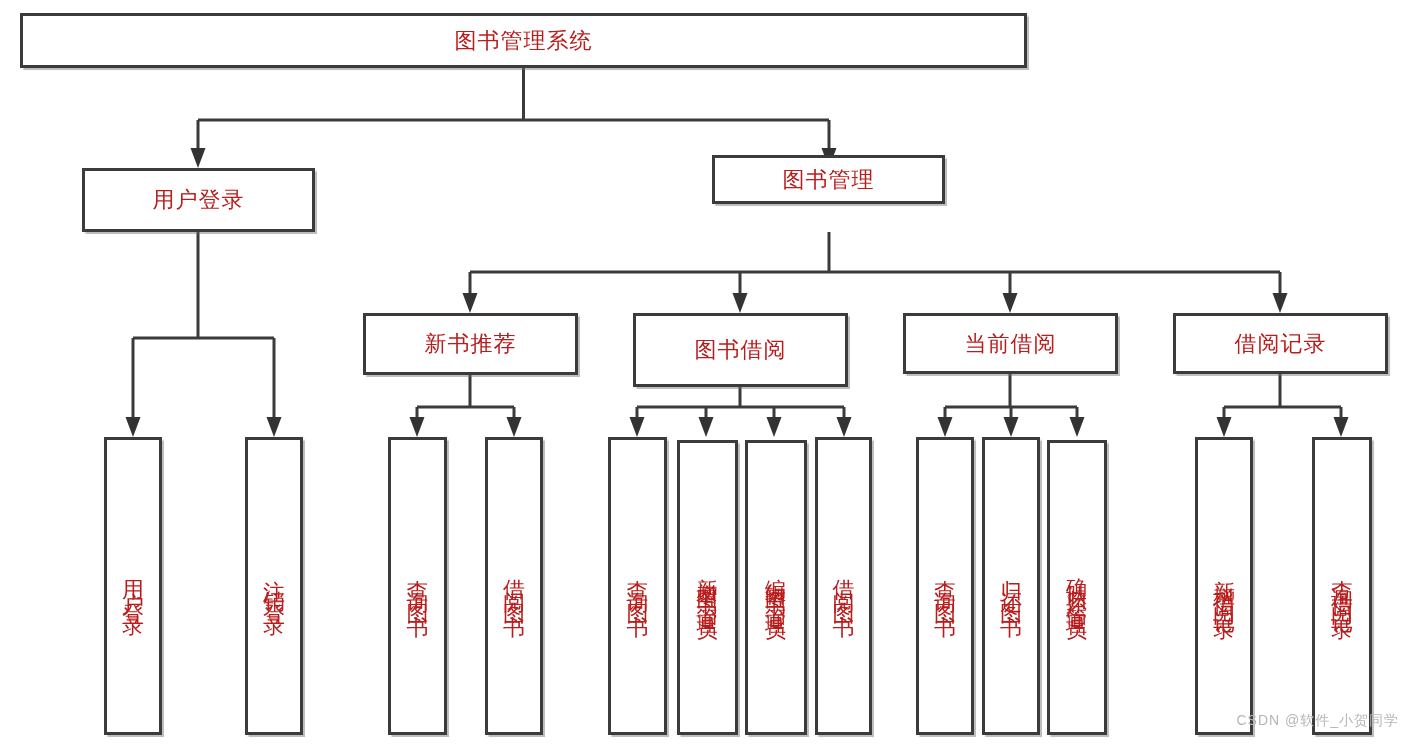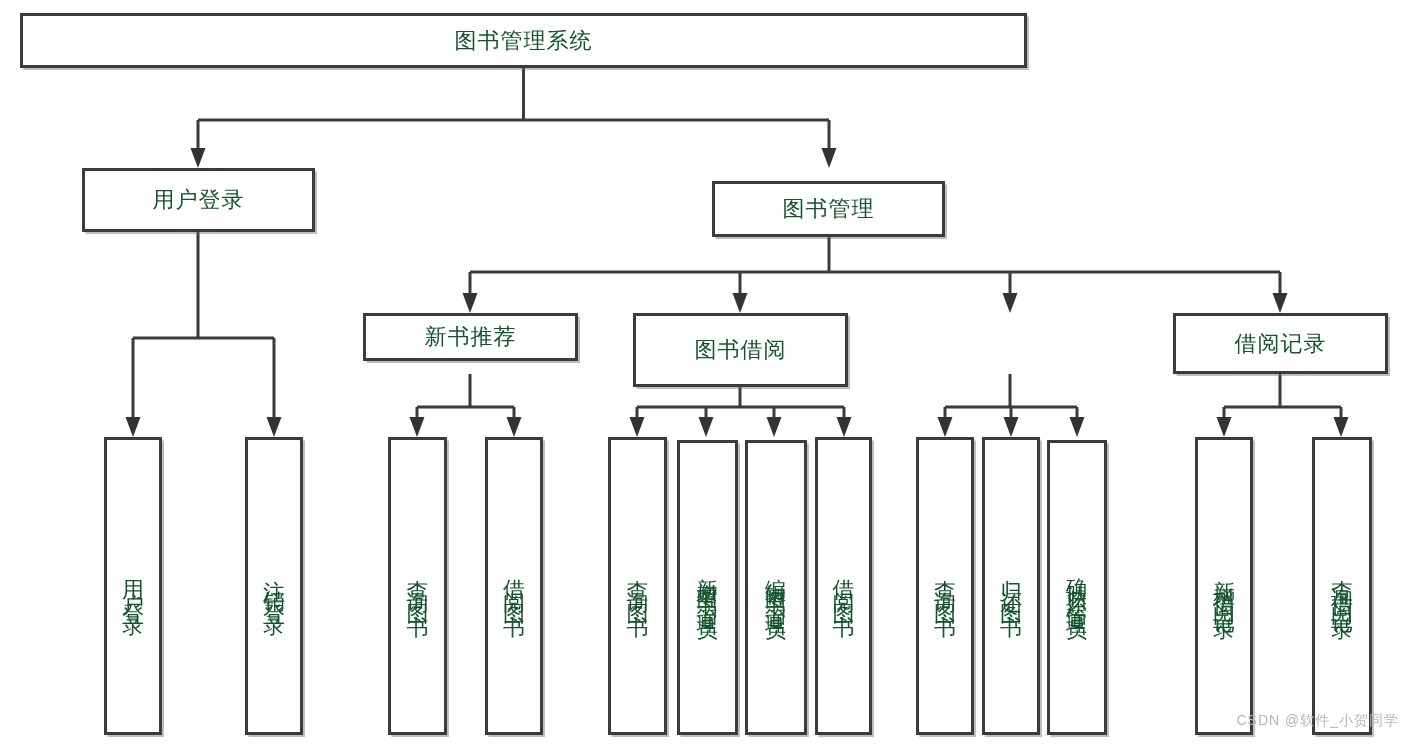--- a/index.html
+++ b/index.html
@@ -22,21 +22,21 @@
     height: 747px;
   }
   .node {
     position: absolute;
     box-sizing: border-box;
     border: 3px solid #3b3b3b;
     background: #ffffff;
     display: flex;
     align-items: center;
     justify-content: center;
-    color: #14532d;
+    color: #b91c1c;
     box-shadow: 1.5px 1.5px 1px rgba(110,110,110,0.45);
   }
   .h-node span {
     font-size: 22px;
     letter-spacing: 1px;
     white-space: nowrap;
   }
   .v-node span {
     writing-mode: vertical-rl;
     text-orientation: mixed;
@@ -108,29 +108,32 @@
     </g>
   </svg>
 
   <div class="node h-node" style="left:20px; top:13px; width:1007px; height:55px;">
     <span>图书管理系统</span>
   </div>
 
   <div class="node h-node" style="left:82px; top:168px; width:233px; height:64px;">
     <span>用户登录</span>
   </div>
-  <div class="node h-node" style="left:712px; top:181px; width:233px; height:56px;">
+  <div class="node h-node" style="left:712px; top:155px; width:233px; height:49px;">
     <span>图书管理</span>
   </div>
 
-  <div class="node h-node" style="left:363px; top:313px; width:215px; height:48px;">
+  <div class="node h-node" style="left:363px; top:313px; width:215px; height:62px;">
     <span>新书推荐</span>
   </div>
   <div class="node h-node" style="left:633px; top:313px; width:215px; height:74px;">
     <span>图书借阅</span>
+  </div>
+  <div class="node h-node" style="left:903px; top:313px; width:215px; height:61px;">
+    <span>当前借阅</span>
   </div>
   <div class="node h-node" style="left:1173px; top:313px; width:215px; height:61px;">
     <span>借阅记录</span>
   </div>
 
   <div class="node v-node" style="left:104px; top:437px; width:58px; height:298px;">
     <span>用户登录</span>
   </div>
   <div class="node v-node" style="left:245px; top:437px; width:58px; height:298px;">
     <span>注销登录</span>

